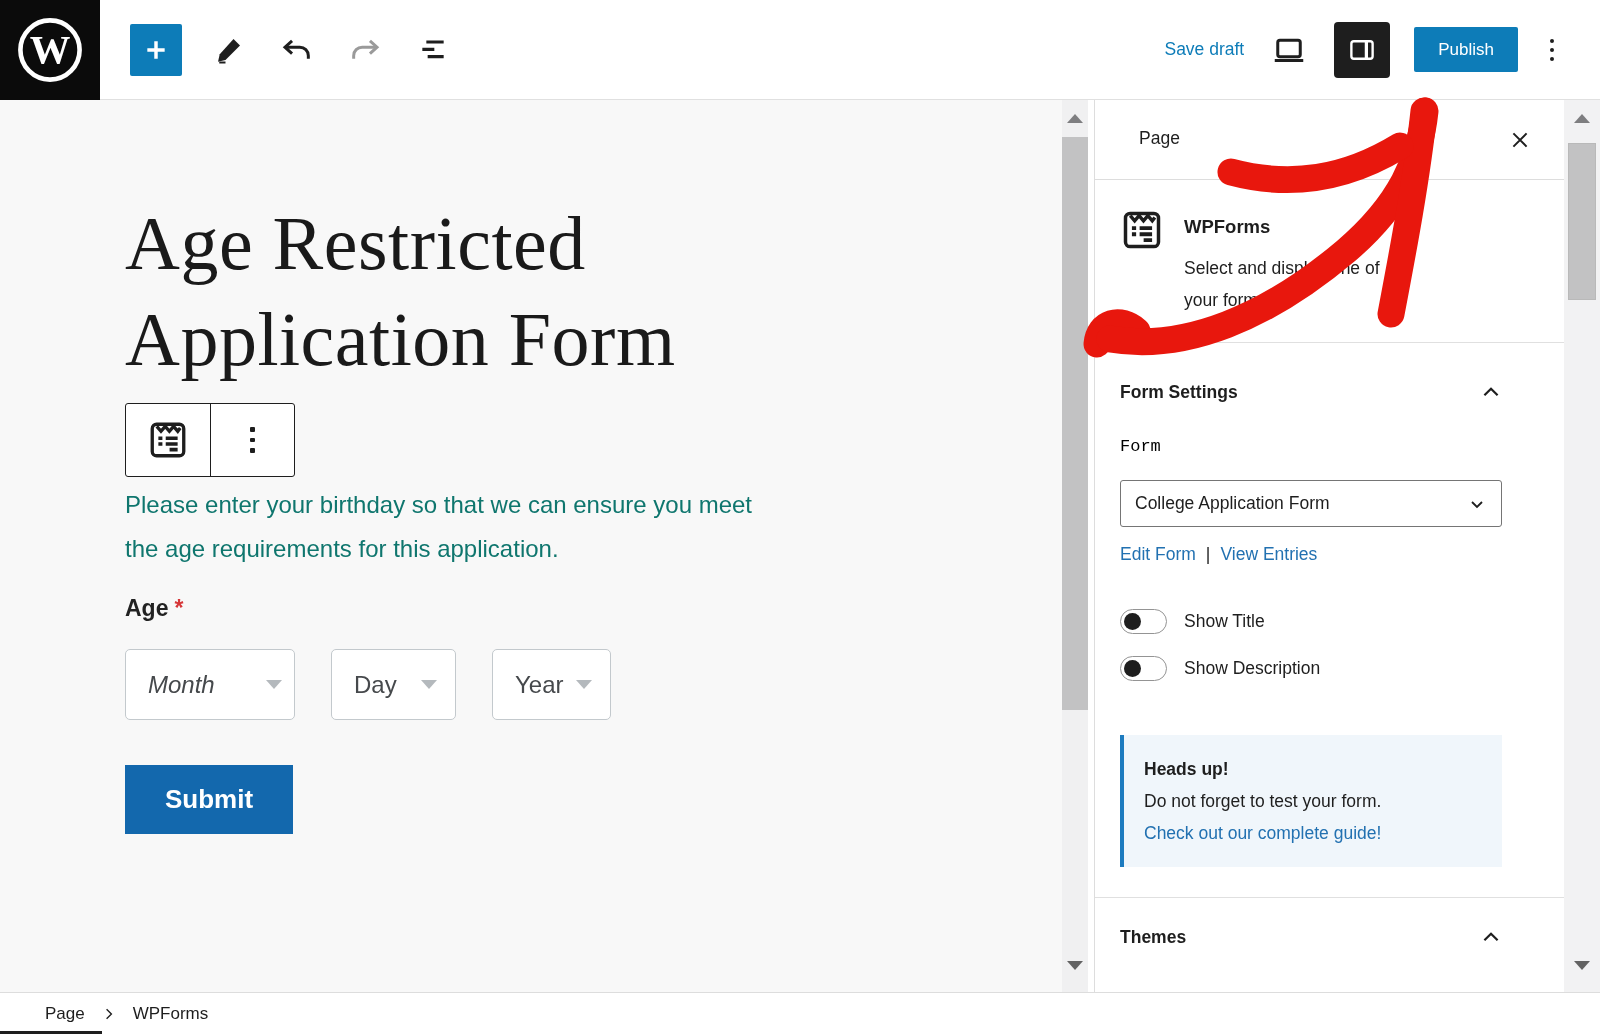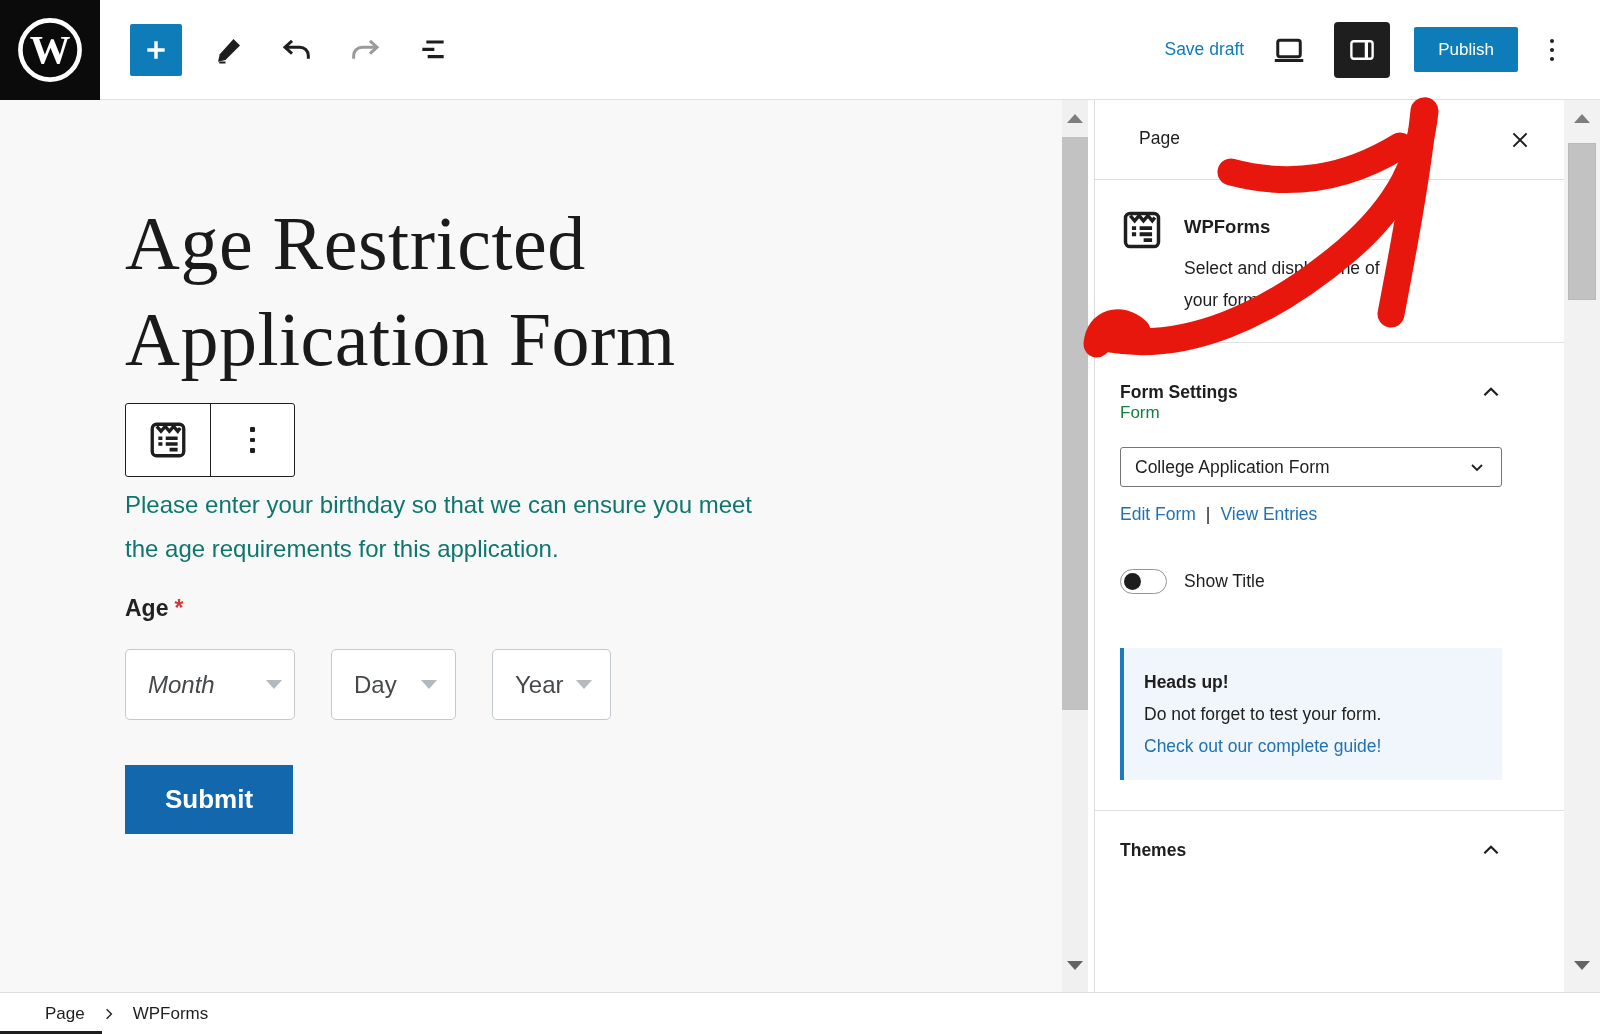--- a/index.html
+++ b/index.html
@@ -122,23 +122,23 @@
   .sb-card{
     display:flex; gap:20px; padding:28px 62px 26px 25px; border-bottom:1px solid #e0e0e0;
   }
   .sb-card h3{ font-size:18.5px; font-weight:700; margin-top:8px; }
   .sb-card p{ margin-top:14px; font-size:17.5px; line-height:32px; color:#1e1e1e; }
 
   .sb-section{ padding:38px 62px 30px 25px; border-bottom:1px solid #e0e0e0; }
   .sec-head{ display:flex; align-items:center; justify-content:space-between; cursor:pointer; }
   .sec-head h4{ font-size:17.5px; font-weight:700; }
 
-  .field-label{ font-size:17px; color:#15803d; }
+  .field-label{ margin-top:34px; font-size:17px; color:#000000;font-family:Liberation Mono, monospace; }
   .form-select{
-    margin-top:24px; height:40px; border:1px solid #757575; border-radius:3px;
+    margin-top:24px; height:47px; border:1px solid #757575; border-radius:3px;
     display:flex; align-items:center; justify-content:space-between;
     padding:0 14px 0 14px; font-size:17.5px; cursor:pointer; background:#fff;
   }
   .link-row{ margin-top:17px; font-size:17.5px; }
   .link-row a{ color:#2271b1; text-decoration:none; cursor:pointer; }
   .link-row .pipe{ color:#1e1e1e; margin:0 10px; }
 
   .toggle-row{ display:flex; align-items:center; gap:17px; margin-top:44px; }
   .toggle-row + .toggle-row{ margin-top:22px; }
   .toggle{
@@ -345,20 +345,26 @@
         <div class="link-row">
           <a>Edit Form</a><span class="pipe">|</span><a>View Entries</a>
         </div>
 
         <div class="toggle-row">
           <span class="toggle">
               <span class="knob"></span>
             </span>
           <span class="toggle-label">Show Title</span>
         </div>
+        <div class="toggle-row">
+          <span class="toggle">
+              <span class="knob"></span>
+            </span>
+          <span class="toggle-label">Show Description</span>
+        </div>
 
         <div class="notice">
           <div class="n-title">Heads up!</div>
           <div>Do not forget to test your form.</div>
           <a>Check out our complete guide!</a>
         </div>
       </section>
 
       <section class="sb-themes">
         <div class="sec-head">

